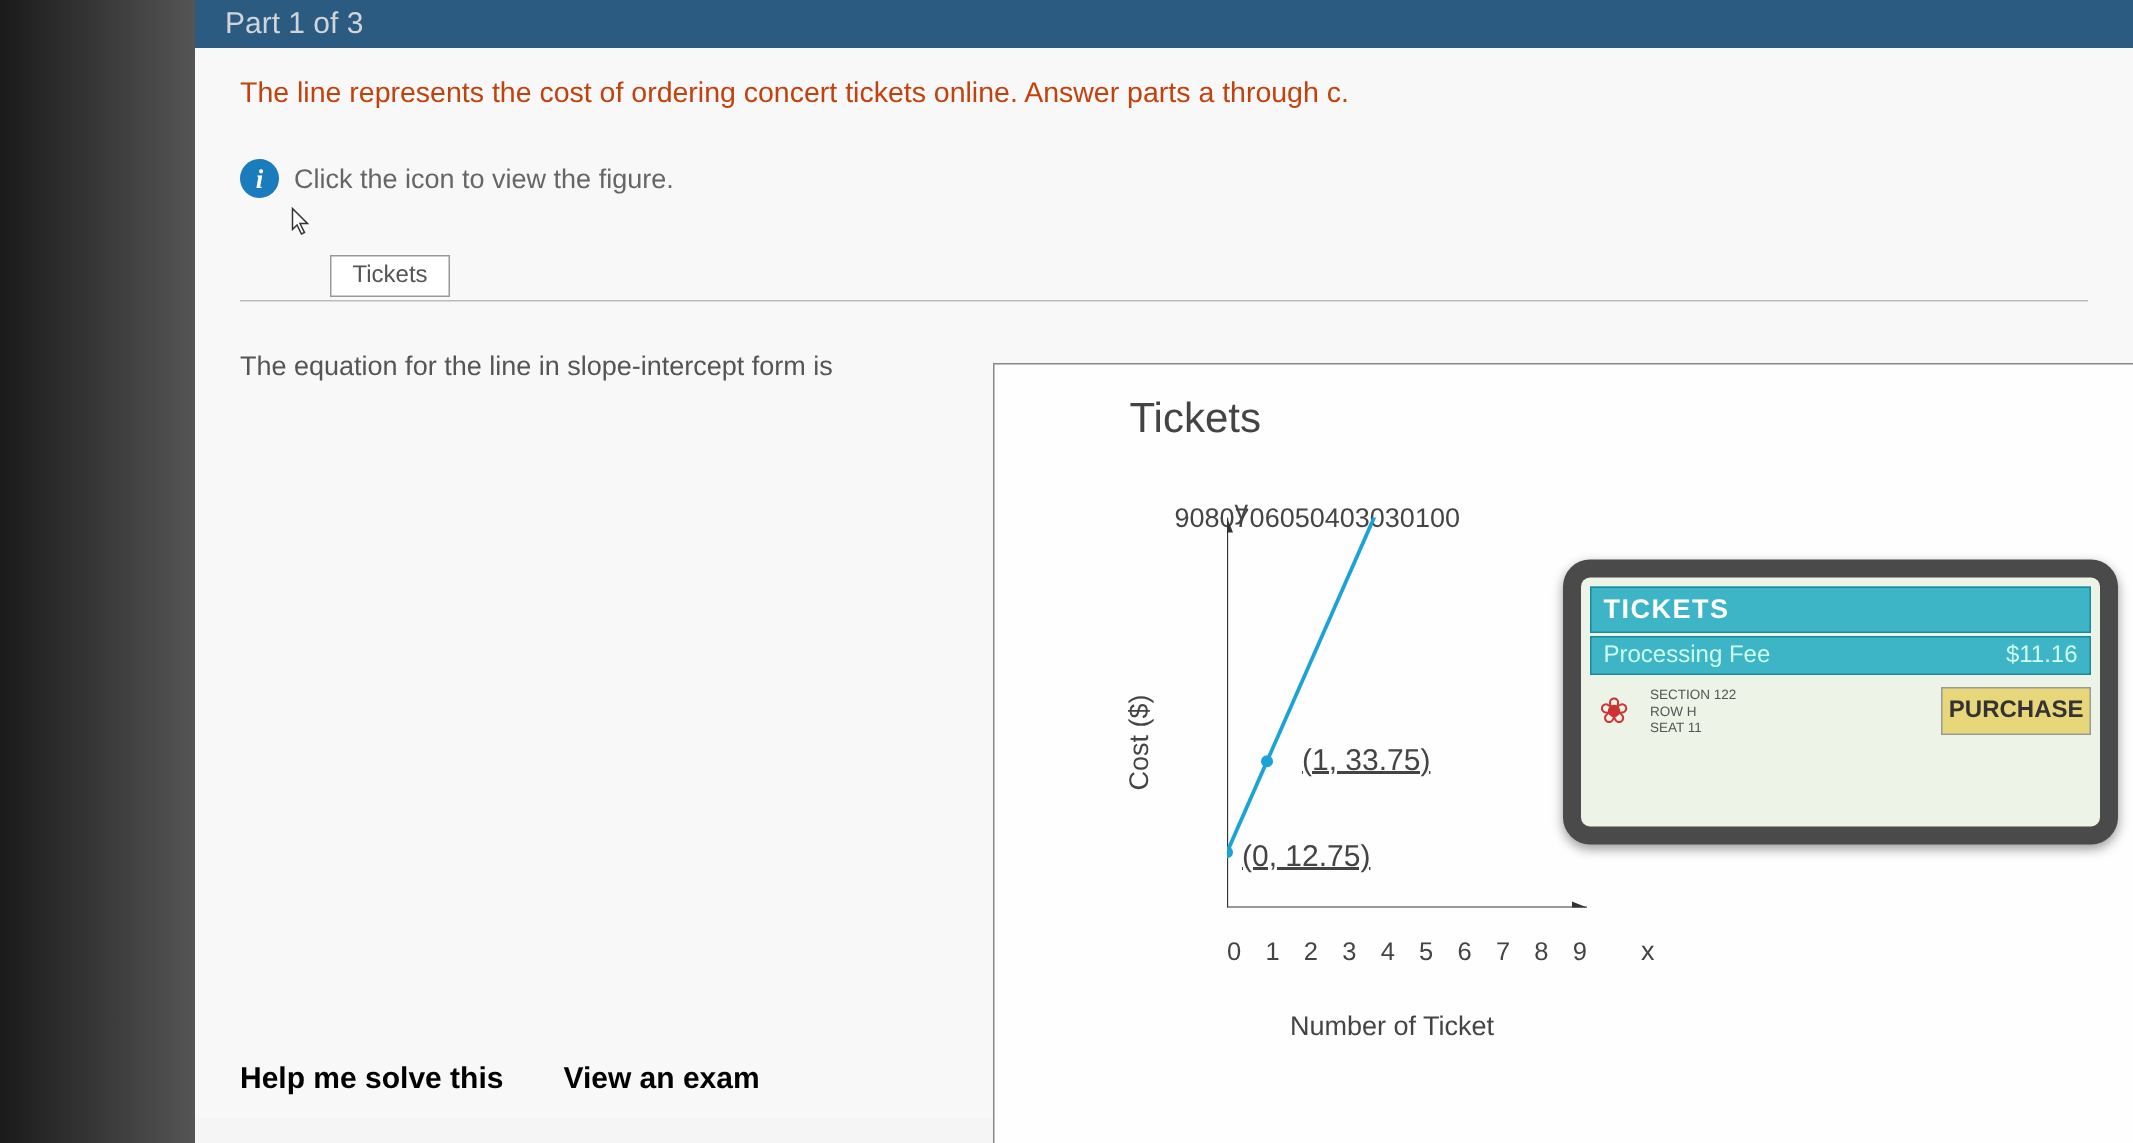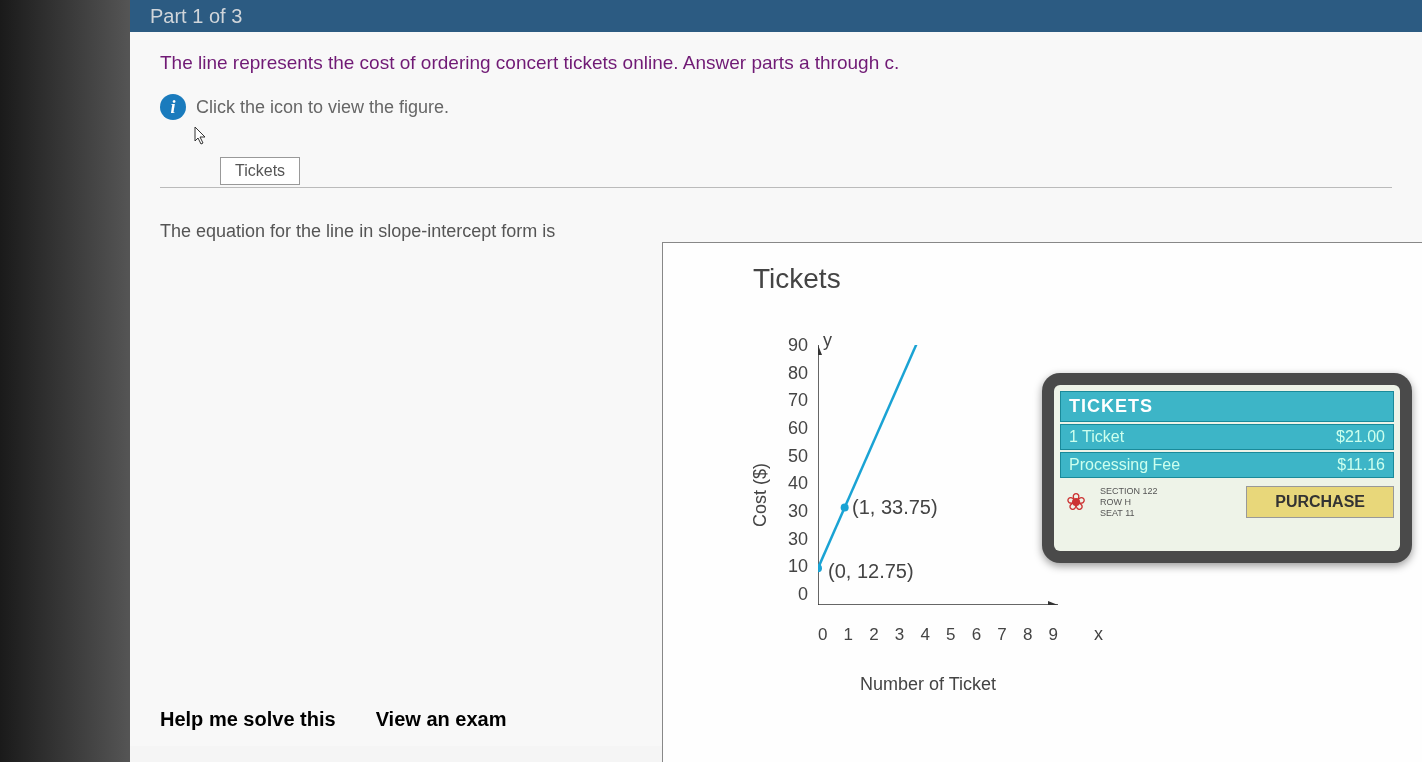--- a/index.html
+++ b/index.html
@@ -1,51 +1,51 @@
 <!DOCTYPE html>
 <html><head>
 <meta charset="utf-8">
 <style>
 *{box-sizing:border-box;margin:0;padding:0;font-family:Arial,Helvetica,sans-serif}
 body{background:#e8e8e8;width:1422px;height:762px;overflow:hidden;position:relative}
 .sidebar{position:absolute;left:0;top:0;width:130px;height:762px;background:linear-gradient(to right,#1a1a1a,#555)}
 .main{position:absolute;left:130px;top:0;right:0;height:762px;background:#f5f5f5}
 .header-bar{background:#2c5b82;color:#d0d5da;padding:8px 20px;font-size:20px;height:32px;display:flex;align-items:center}
 .content{padding:20px 30px;background:#f8f8f8;position:relative;height:714px}
-.problem-text{color:#701a75;font-size:19px;margin-bottom:20px}
+.problem-text{color:#c2410c;font-size:19px;margin-bottom:32px}
 .info-row{display:flex;align-items:center;gap:10px;margin-bottom:10px}
 .info-icon{width:26px;height:26px;border-radius:50%;background:#1a7bbd;color:#fff;display:flex;align-items:center;justify-content:center;font-family:Georgia,serif;font-weight:bold;font-style:italic;font-size:18px;cursor:pointer}
 .info-text{color:#666;font-size:18px}
 .cursor-icon{font-size:20px;margin-left:30px;margin-top:-5px}
 .tickets-btn{display:inline-block;border:1px solid #999;padding:4px 14px;margin-left:60px;margin-top:5px;font-size:16px;color:#555;background:#fff}
 .divider{border-top:1px solid #bbb;margin-top:2px}
 .question-area{margin-top:30px;max-width:500px}
 .part-a{color:#555;font-size:18px;margin-bottom:18px}
 .part-a-label{font-weight:bold}
 .eq-text{color:#555;font-size:18px;line-height:1.5}
 .hint-text{color:#888;font-size:18px}
 .figure-panel{position:absolute;right:0;top:210px;width:760px;height:520px;background:#fefefe;border-left:1px solid #888;border-top:1px solid #888;padding:20px 30px}
 .figure-title{font-size:28px;color:#444;margin-bottom:20px;margin-left:60px}
 .chart-wrap{position:relative;width:320px;height:320px;margin-left:75px;margin-top:40px}
 .ylabel{position:absolute;left:-40px;top:50%;transform:translateY(-50%) rotate(-90deg);font-size:18px;color:#444}
 .xlabel{position:absolute;bottom:-40px;left:50%;transform:translateX(-50%);font-size:18px;color:#444;white-space:nowrap}
-.yticks{position:absolute;left:15px;top:0;height:270px;display:flex;flex-direction:column;justify-content:space-between;font-size:18px;color:#444;text-align:right;width:25px}
+.yticks{position:absolute;left:15px;top:0;height:270px;display:flex;flex-direction:row;justify-content:space-between;font-size:18px;color:#444;text-align:right;width:25px}
 .xticks{position:absolute;left:50px;bottom:10px;width:240px;display:flex;justify-content:space-between;font-size:17px;color:#444}
 .plot{position:absolute;left:50px;top:10px;width:240px;height:260px}
 .point-label{position:absolute;font-size:20px;color:#444;white-space:nowrap}
 .axis-label-y{position:absolute;left:55px;top:-5px;font-size:18px;color:#444}
 .axis-label-x{position:absolute;right:-15px;bottom:10px;font-size:18px;color:#444}
 .device{position:absolute;right:10px;top:130px;width:370px;height:190px;background:#4a4a4a;border-radius:18px;padding:12px;box-shadow:0 3px 8px rgba(0,0,0,.4)}
 .device-screen{background:#eef3e8;width:100%;height:100%;border-radius:6px;padding:6px;display:flex;flex-direction:column}
 .device-header{background:#3db5c7;color:#fff;font-size:18px;font-weight:bold;padding:4px 8px;letter-spacing:1px;border:1px solid #1a8a9a}
 .device-row{display:flex;justify-content:space-between;background:#3db5c7;color:#cfe;font-size:16px;padding:3px 8px;margin-top:2px;border:1px solid #1a8a9a}
 .device-lower{display:flex;align-items:center;margin-top:8px;gap:8px}
 .flower-icon{width:32px;height:32px;color:#c33;font-size:24px;display:flex;align-items:center;justify-content:center}
 .seat-info{font-size:9px;color:#555;line-height:1.2;flex:1}
-.purchase-btn{background:#e8d77a;color:#333;font-size:16px;font-weight:bold;padding:6px 28px;border:1px solid #999}
+.purchase-btn{background:#e8d77a;color:#333;font-size:16px;font-weight:bold;padding:6px 4px;border:1px solid #999}
 .footer-links{position:absolute;bottom:15px;left:30px;display:flex;gap:40px}
 .footer-link{color:#000000;font-size:20px;font-weight:bold;cursor:pointer}
 </style>
 </head>
 <body>
 
 <div class="sidebar"></div>
 <div class="main">
   <div class="header-bar">
     <span>Part 1 of 3</span>
@@ -102,31 +102,27 @@
           </div>
         <svg class="plot" viewBox="0 0 240 260" preserveAspectRatio="none">
           <line x1="0" y1="0" x2="0" y2="260" stroke="#333" stroke-width="1.5"></line>
           <line x1="0" y1="260" x2="240" y2="260" stroke="#333" stroke-width="1.5"></line>
           <polyline id="chart-line" fill="none" stroke="#1aa3d4" stroke-width="2.5" points="0,223.16666666666666 106.66666666666666,-19.5"></polyline>
           <circle id="pt0" r="4" fill="#1aa3d4" cx="0" cy="223.16666666666666"></circle>
           <circle id="pt1" r="4" fill="#1aa3d4" cx="26.666666666666664" cy="162.5"></circle>
           <path d="M0 0 L-4 10 L4 10 Z" fill="#333"></path>
           <path d="M240 260 L230 256 L230 264 Z" fill="#333"></path>
         </svg>
-        <div class="point-label" id="lbl1" style="left: 84px; top: 160.5px;">(1, 33.75)</div>
-        <div class="point-label" id="lbl2" style="left: 60px; top: 225.167px;">(0, 12.75)</div>
+        <div class="point-label" id="lbl1" style="left: 100px; top: 160.5px; text-decoration: underline;">(1, 33.75)</div>
+        <div class="point-label" id="lbl2" style="left: 60px; top: 225.167px; text-decoration: underline;">(0, 12.75)</div>
       </div>
 
       <div class="device">
         <div class="device-screen">
           <div class="device-header">TICKETS</div>
-          <div class="device-row">
-            <span>1 Ticket</span>
-            <span>$21.00</span>
-          </div>
           <div class="device-row">
             <span>Processing Fee</span>
             <span>$11.16</span>
           </div>
           <div class="device-lower">
             <div class="flower-icon">❀</div>
             <div class="seat-info">
               <div>SECTION 122</div>
               <div>ROW     H</div>
               <div>SEAT    11</div>

